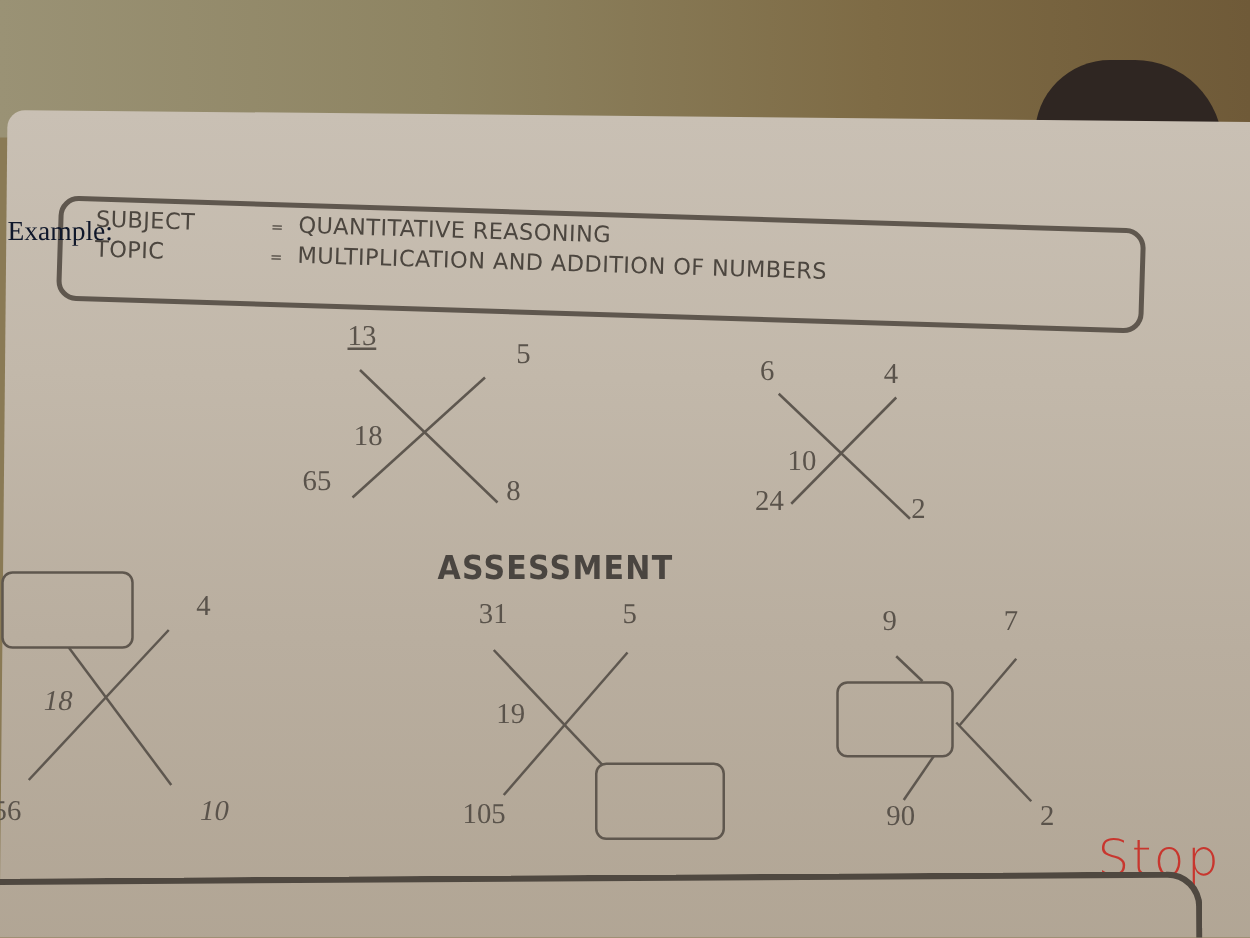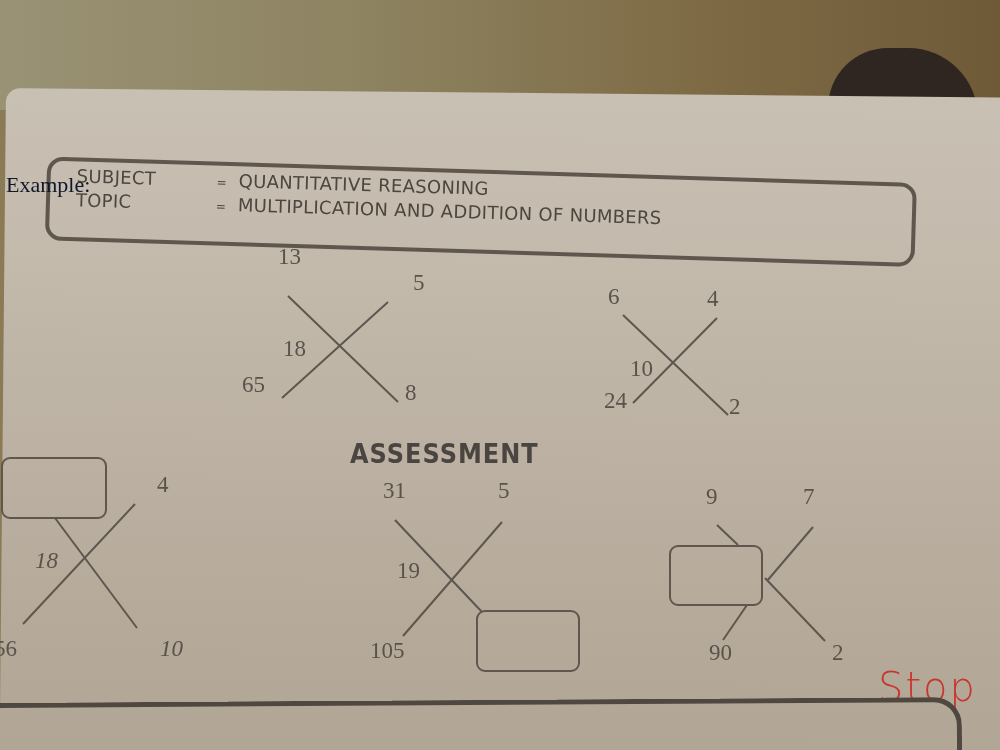--- a/index.html
+++ b/index.html
@@ -91,21 +91,21 @@
 
     <line x1="717" y1="525" x2="738" y2="545"></line>
     <line x1="765" y1="578" x2="825" y2="641"></line>
     <line x1="813" y1="527" x2="767" y2="581"></line>
     <line x1="747" y1="605" x2="723" y2="640"></line>
   </g>
 </svg>
 
 <div class="example-label">Example:</div>
 
-<div class="num" style="left:278px;top:244px;">13</div>
+<div class="num" style="left:278px;top:256px;text-decoration:underline;">13</div>
 <div class="num" style="left:413px;top:270px;">5</div>
 <div class="num" style="left:283px;top:336px;">18</div>
 <div class="num" style="left:242px;top:372px;">65</div>
 <div class="num" style="left:405px;top:380px;">8</div>
 
 <div class="num" style="left:608px;top:284px;">6</div>
 <div class="num" style="left:707px;top:286px;">4</div>
 <div class="num" style="left:630px;top:356px;">10</div>
 <div class="num" style="left:604px;top:388px;">24</div>
 <div class="num" style="left:729px;top:394px;">2</div>

